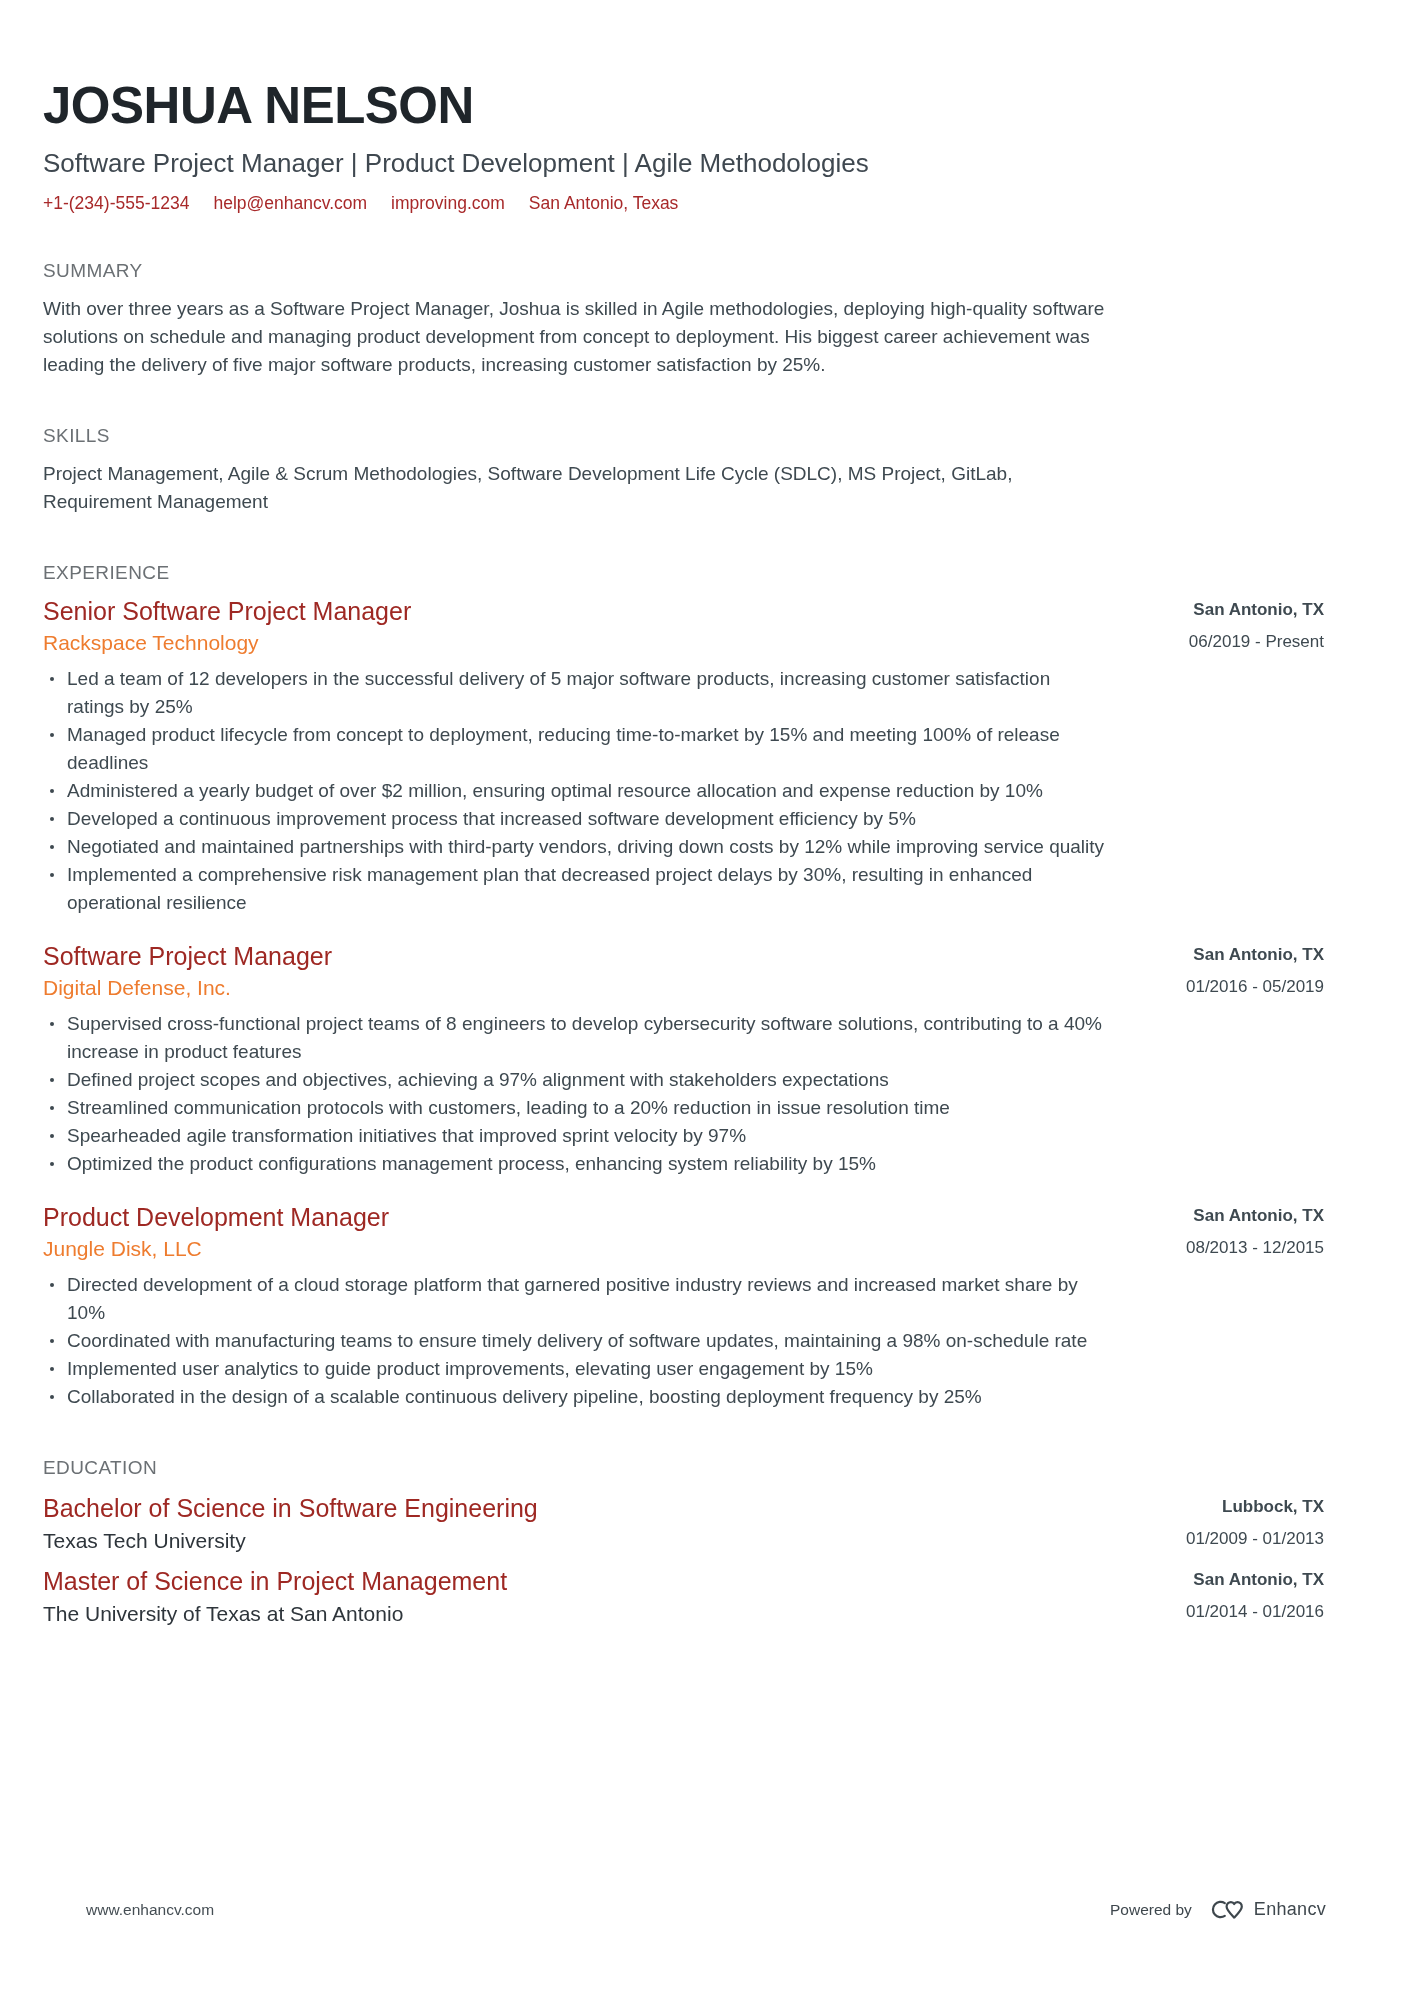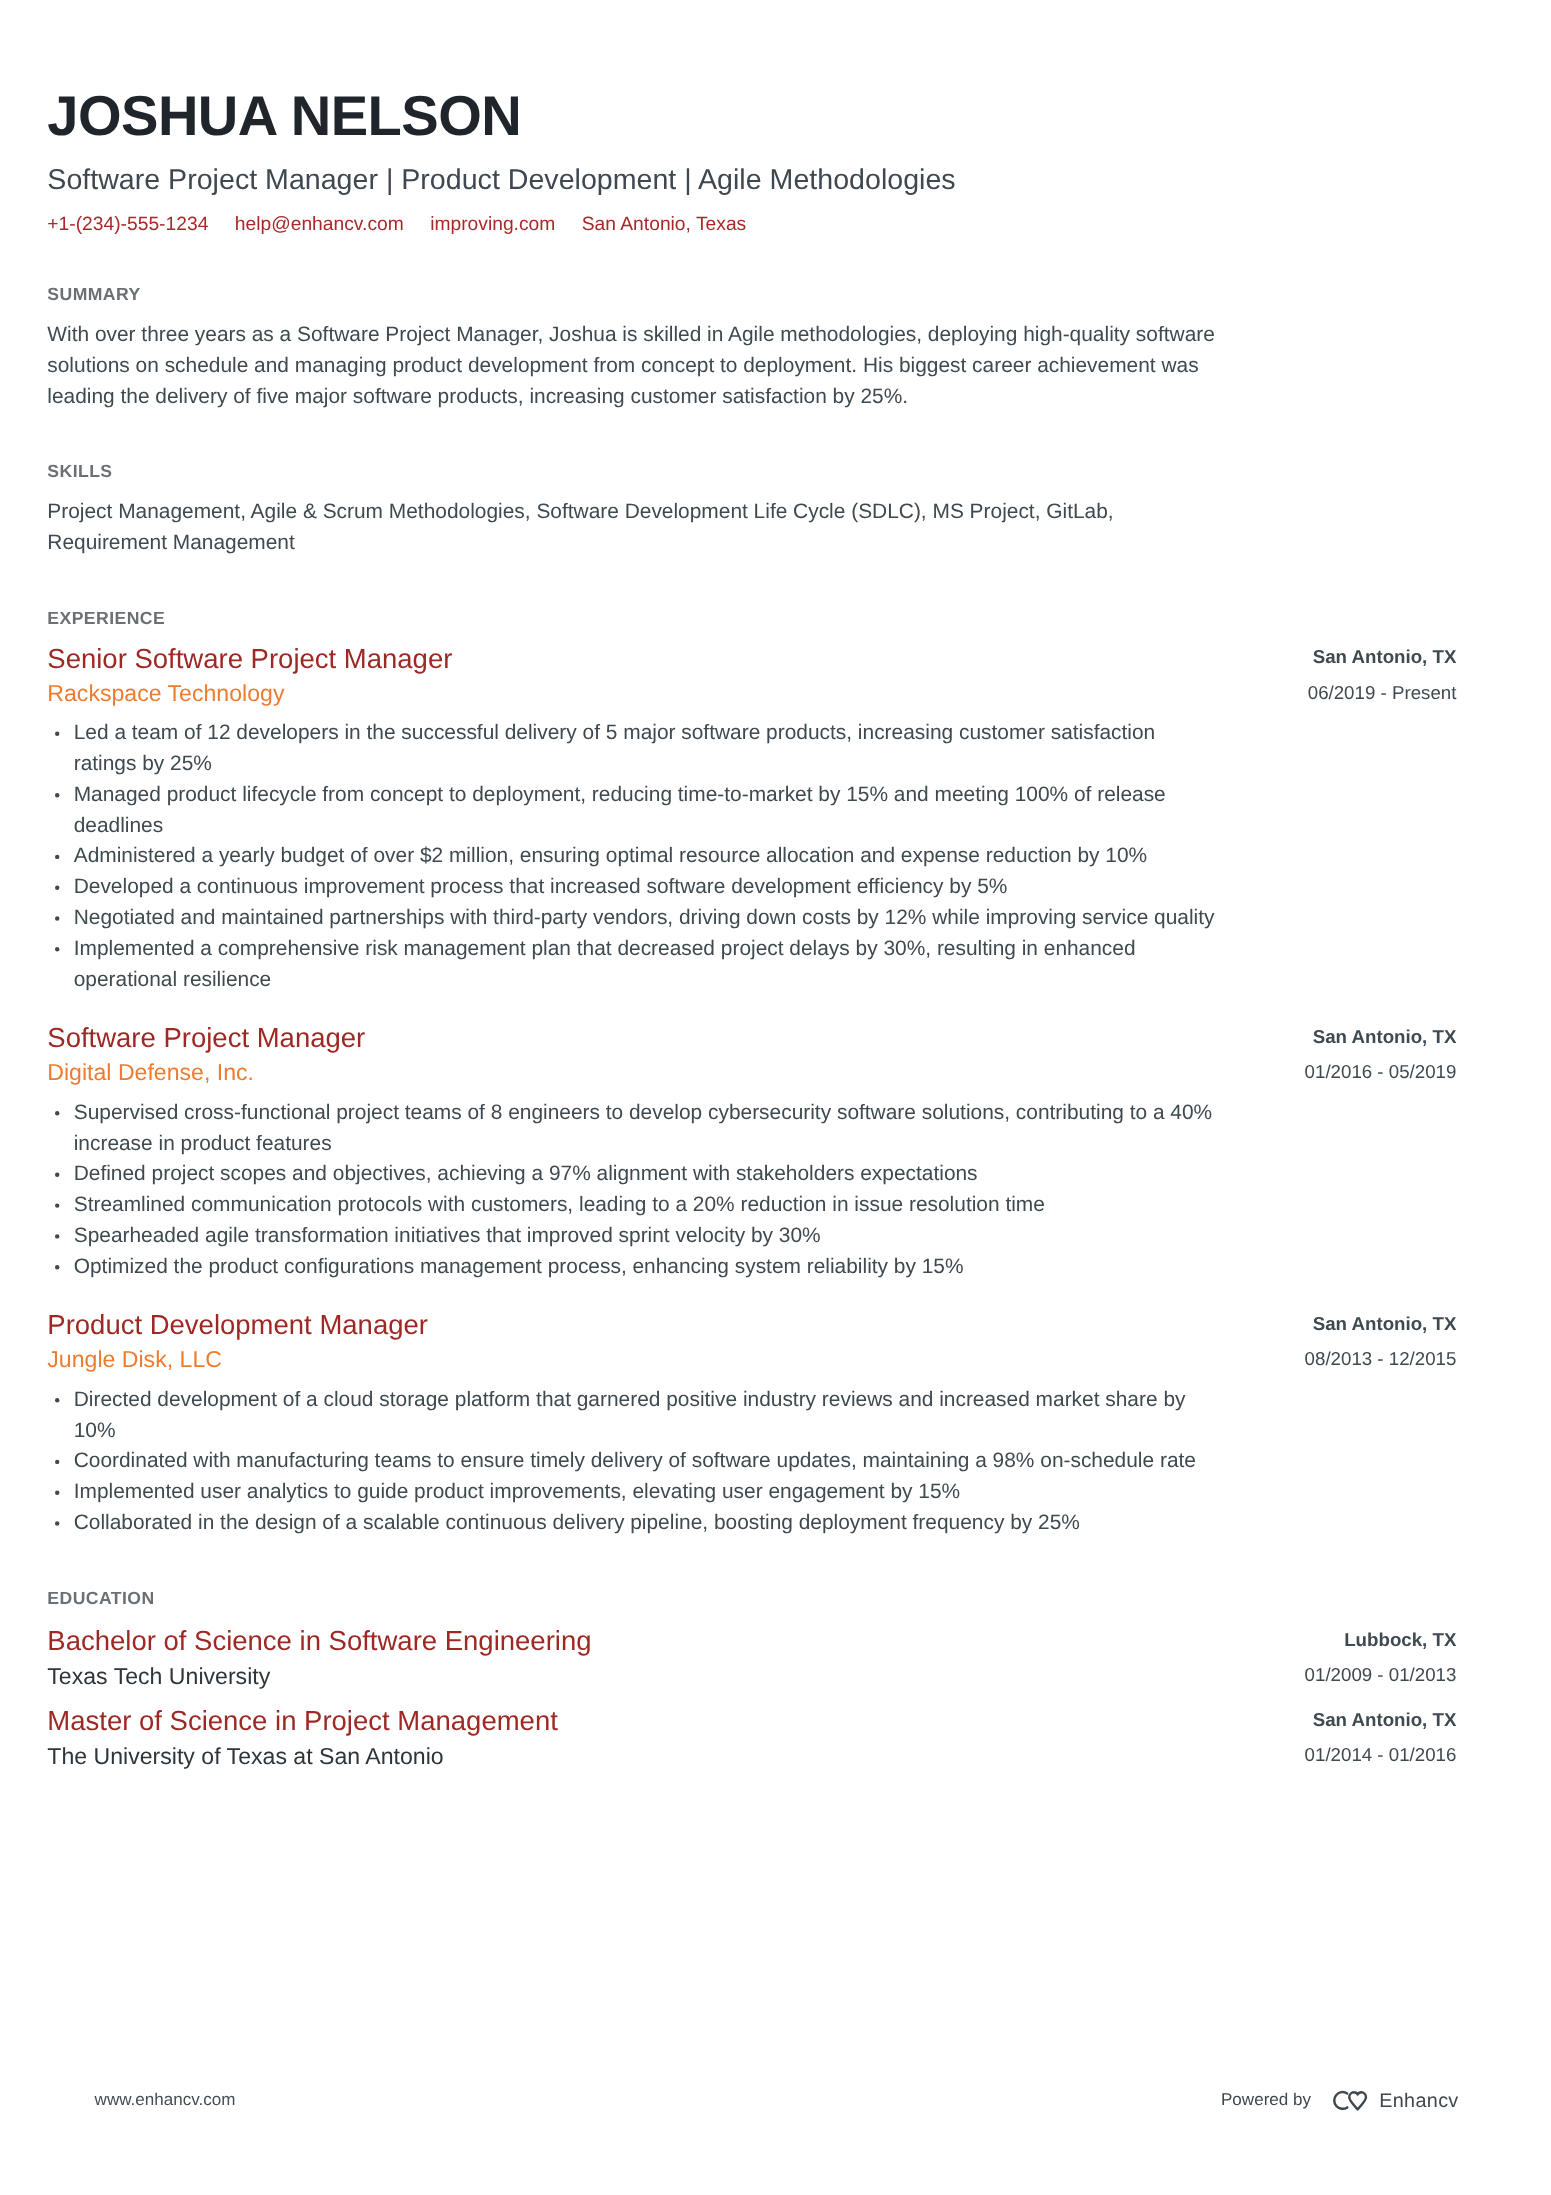--- a/index.html
+++ b/index.html
@@ -12,21 +12,21 @@
   .page { position:absolute; inset:0; padding:80px 86px 0 43px; }
 
   .name {
     font-size:51px; font-weight:700; letter-spacing:-0.5px; line-height:1.02;
     color:var(--name-text,#1f252a);
   }
   .subtitle { margin-top:15px; font-size:26px; color:#3f4850; line-height:1.3; }
   .contacts { margin-top:12px; display:flex; gap:24px; font-size:17.5px; color:var(--contact-red,#a8292a); }
 
   .sec-heading {
-    margin-top:46px; font-size:16px; font-weight:700; letter-spacing:0.4px;
+    margin-top:46px; font-size:19px; font-weight:400; letter-spacing:0.4px;
     color:var(--heading-gray,#6b7074);
   }
   .para { margin-top:13px; font-size:19px; line-height:28px; width:1065px; color:var(--body-text,#3e4950); }
 
   .job { margin-top:12px; }
   .job + .job { margin-top:24px; }
   .job-head { display:flex; justify-content:space-between; }
   .job-title { font-size:25px; line-height:30px; color:var(--accent-red,#9e2823); }
   .company { font-size:21px; line-height:26px; margin-top:4px; color:var(--accent-orange,#ee7c2f); }
   .job-meta { text-align:right; font-size:17px; color:var(--body-text,#3e4950); white-space:nowrap; }
@@ -136,21 +136,21 @@
       <li class="bullet">
           <span class="dot"></span>
           <span>Defined project scopes and objectives, achieving a 97% alignment with stakeholders expectations</span>
         </li>
       <li class="bullet">
           <span class="dot"></span>
           <span>Streamlined communication protocols with customers, leading to a 20% reduction in issue resolution time</span>
         </li>
       <li class="bullet">
           <span class="dot"></span>
-          <span>Spearheaded agile transformation initiatives that improved sprint velocity by 30%</span>
+          <span>Spearheaded agile transformation initiatives that improved sprint velocity by 97%</span>
         </li>
       <li class="bullet">
           <span class="dot"></span>
           <span>Optimized the product configurations management process, enhancing system reliability by 15%</span>
         </li>
     </ul>
   </div>
 
   <div class="job">
     <div class="job-head">

